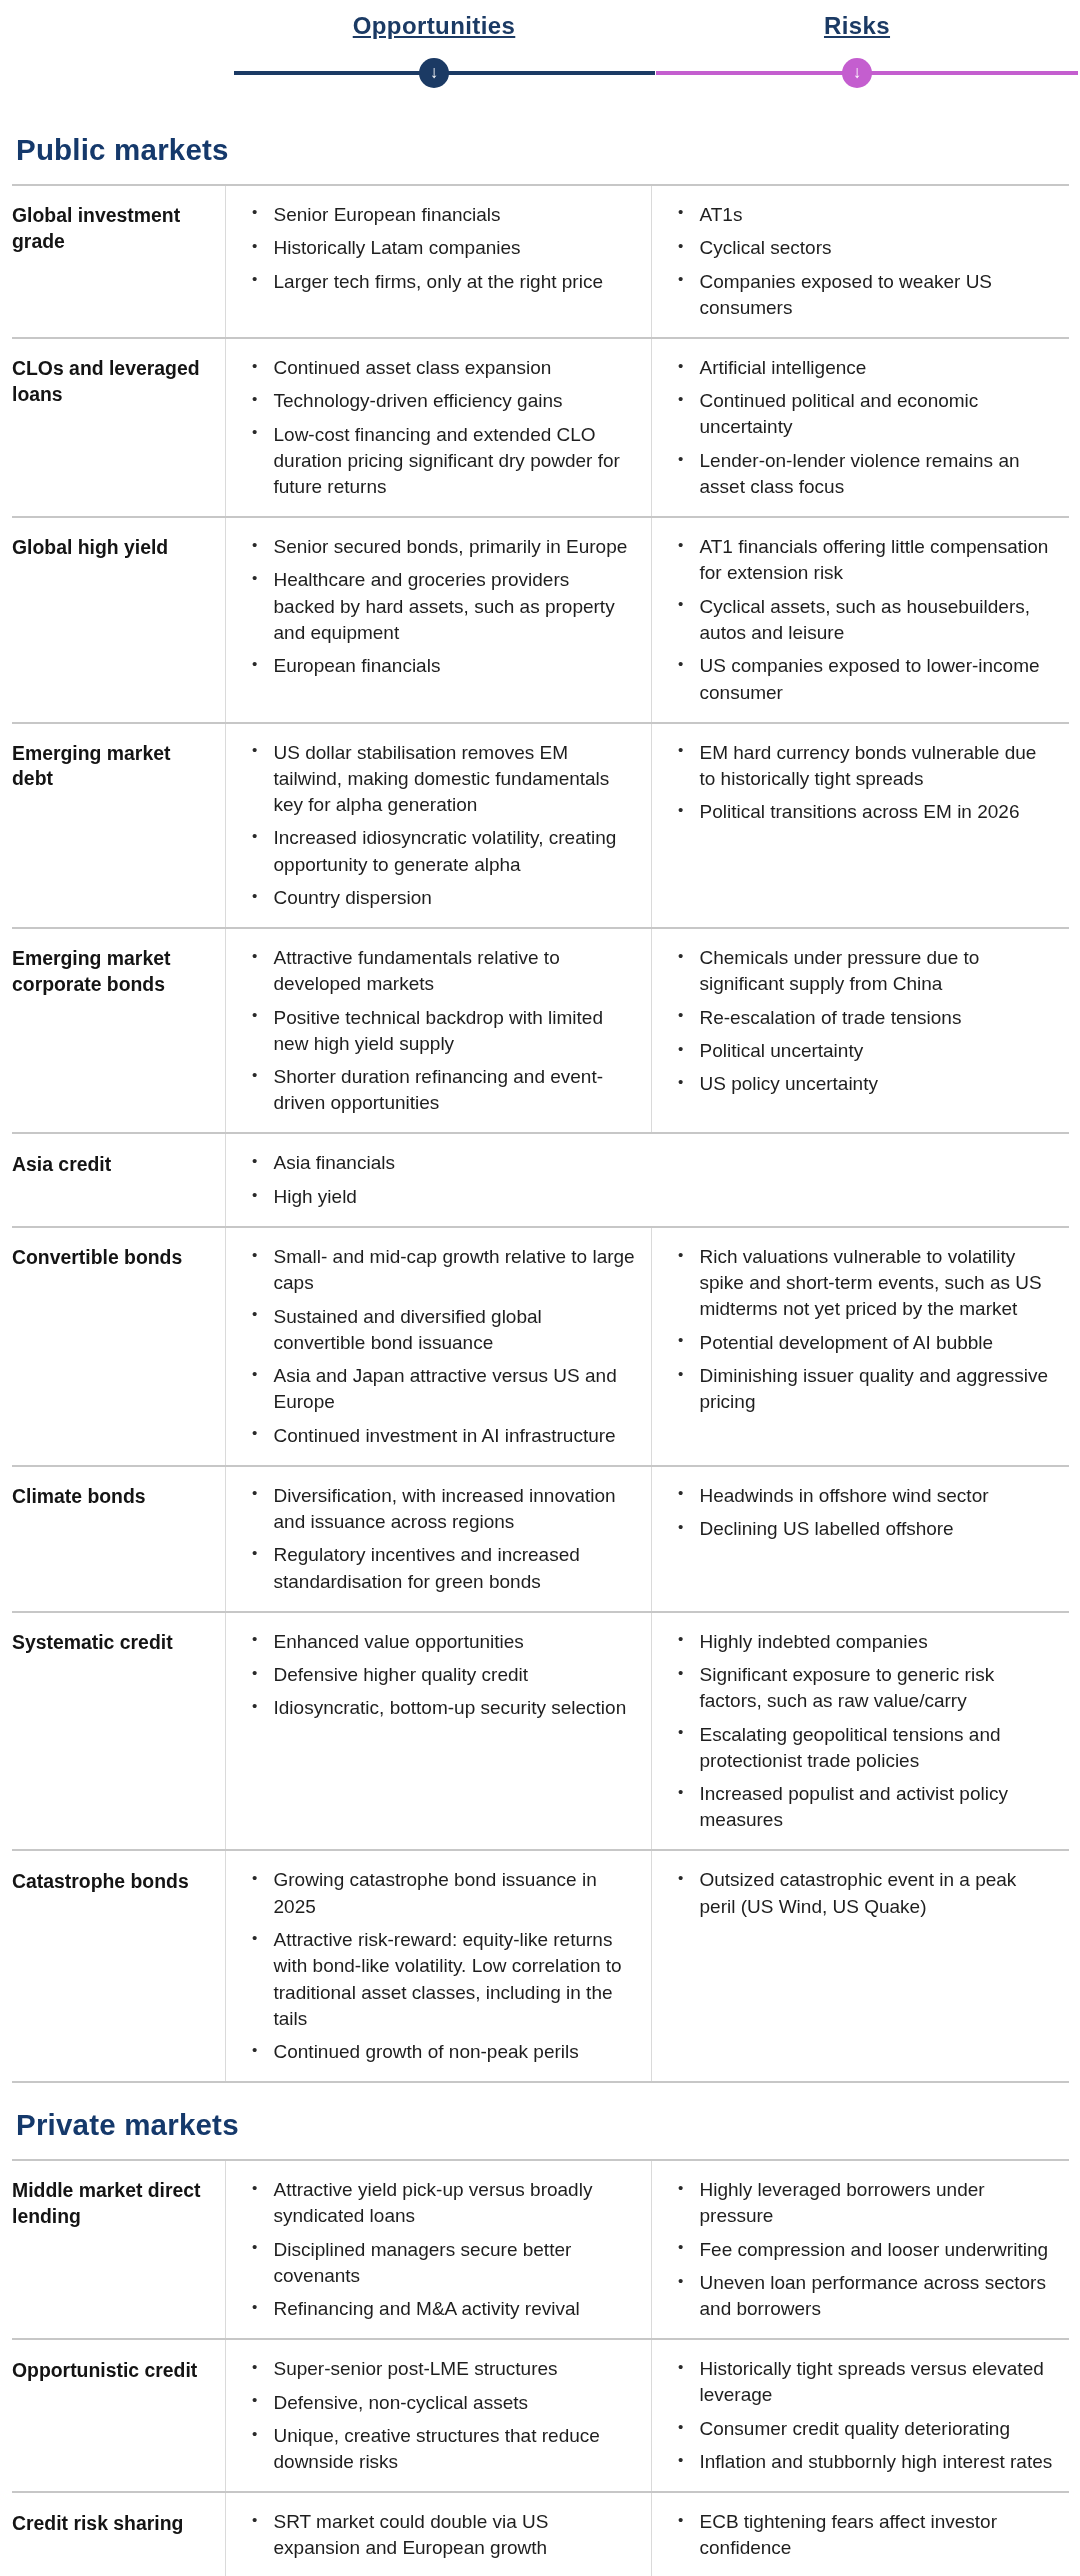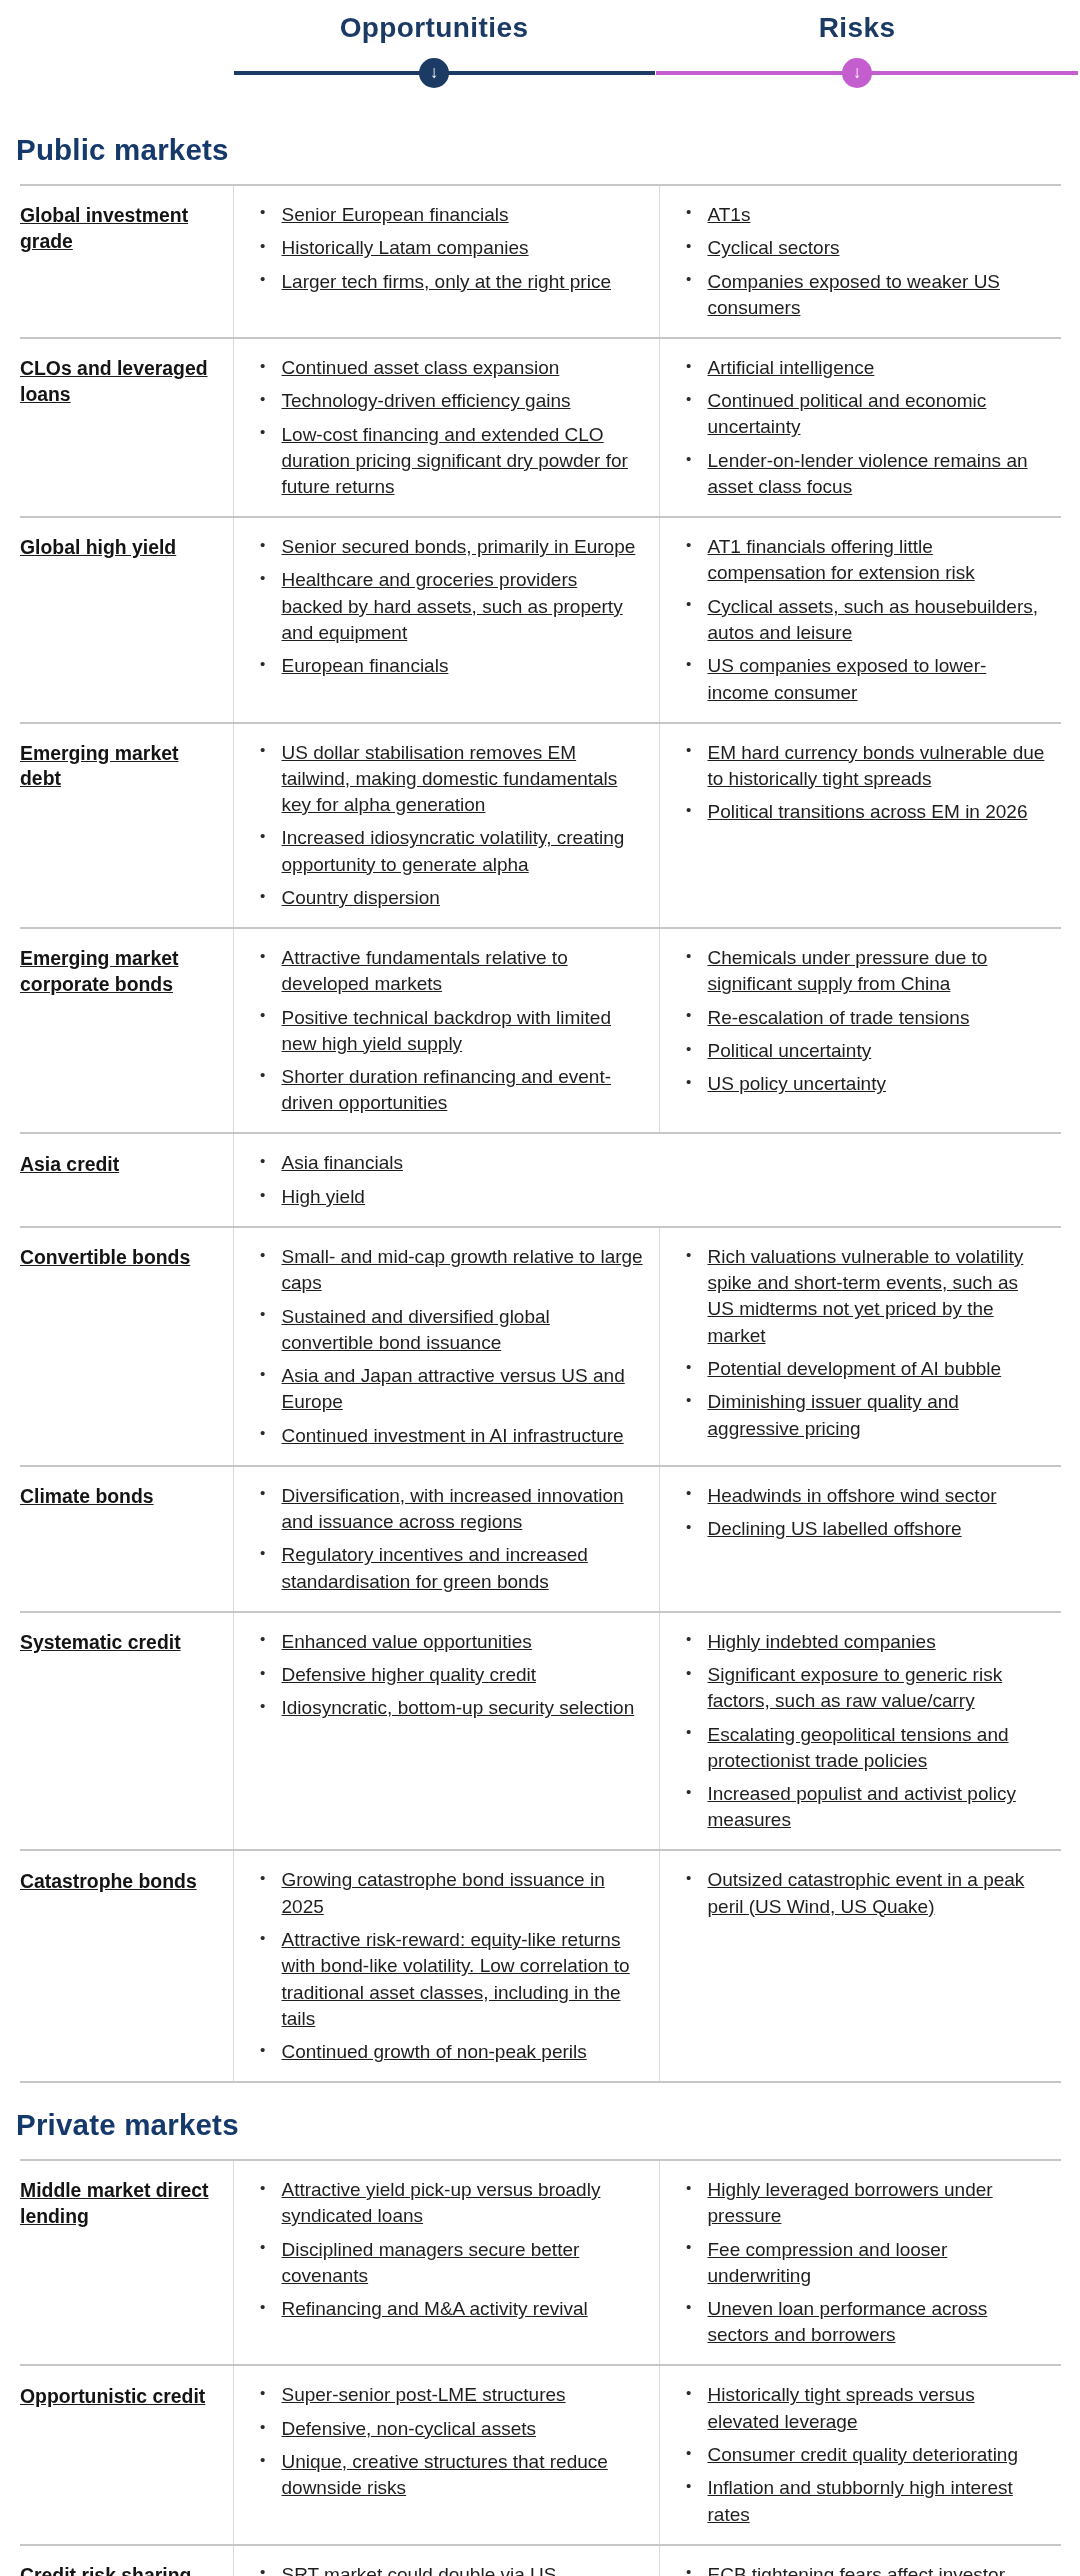--- a/index.html
+++ b/index.html
@@ -18,21 +18,21 @@
     background:#ffffff;
     font-family:"Liberation Sans", sans-serif;
     color:var(--body-text);
   }
   .page{width:1081px;padding-bottom:29px;}
 
   
   .hdr{position:relative;height:108px;}
   .hdr-title{
     position:absolute;top:11.5px;transform:translateX(-50%);
-    font-size:28px;font-weight:bold;color:var(--navy);letter-spacing:0.4px;
+    font-size:24px;font-weight:bold;color:var(--navy);letter-spacing:0.4px;text-decoration:underline;
   }
   .hdr-title.opps{left:434px;}
   .hdr-title.risks{left:857px;}
   .tl-line{position:absolute;top:71px;height:3.6px;}
   .tl-line.navy{left:234px;width:421px;background:var(--navy);}
   .tl-line.pink{left:656px;width:422px;background:var(--pink);}
   .tl-dot{
     position:absolute;top:58px;width:30px;height:30px;border-radius:50%;
     transform:translateX(-50%);
     display:flex;align-items:center;justify-content:center;
@@ -40,21 +40,21 @@
   }
   .tl-dot.opps{left:434px;background:var(--navy);}
   .tl-dot.risks{left:857px;background:var(--pink);}
 
   
   .section-title{
     margin:24.5px 0 17.3px 16px;
     font-size:29.5px;font-weight:bold;color:var(--heading-navy);
     letter-spacing:0.2px;
   }
-  .tbl{margin:0 20px;border-top:2.2px solid var(--rule-h);text-decoration:underline;}
+  .tbl{margin:0 12px;border-top:2.2px solid var(--rule-h);}
   .row{
     display:grid;
     grid-template-columns:213px 426px 1fr;
     border-bottom:2.2px solid var(--rule-h);
   }
   .cell-label{
     padding:17.3px 13px 10px 0;
     font-size:19.4px;font-weight:bold;line-height:1.32;color:var(--label-text);
   }
   .cell-list{border-left:1.4px solid var(--rule-v);padding:16px 16px 8.6px 23px;}

